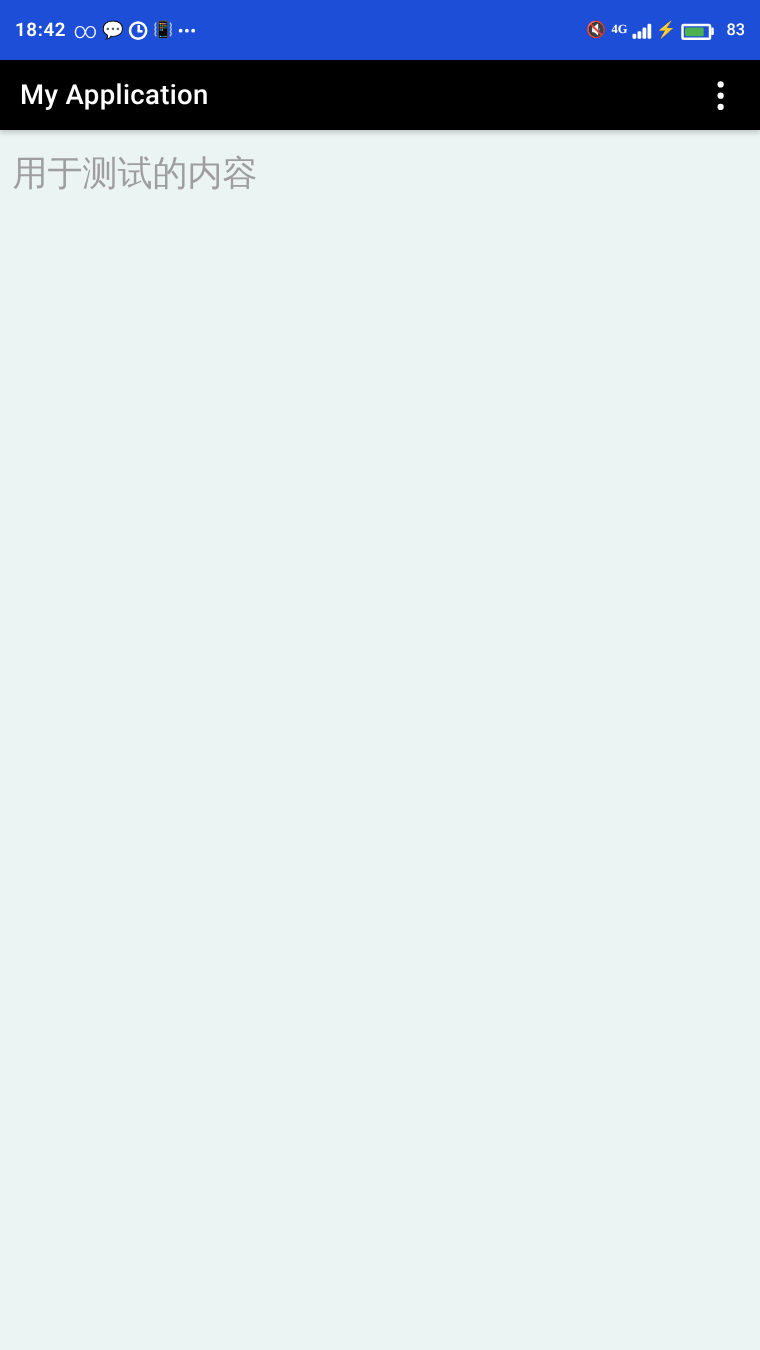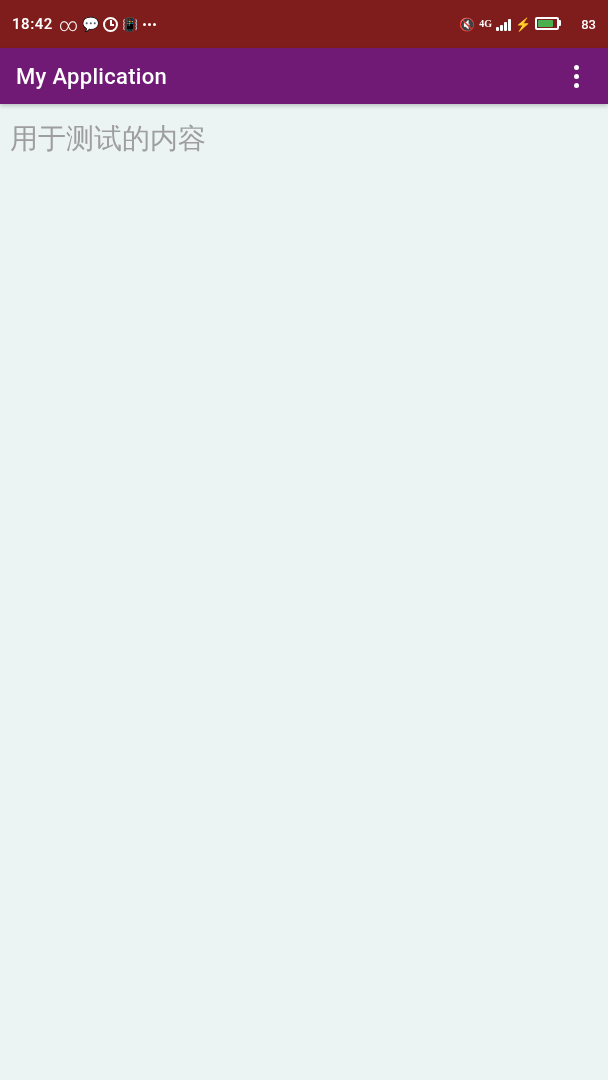--- a/index.html
+++ b/index.html
@@ -14,21 +14,21 @@
       background-color: #ecf4f3;
       font-family: 'Roboto', Arial, sans-serif;
       overflow: hidden;
       position: relative;
     }
 
     
     .status-bar {
       width: 100%;
       height: 48px;
-      background-color: #7f1d1d;
+      background-color: #1d4ed8;
       display: flex;
       align-items: center;
       justify-content: space-between;
       padding: 0 12px;
       color: white;
       font-size: 14px;
       font-weight: 500;
     }
 
     .status-bar-left {
@@ -114,22 +114,22 @@
     }
 
     .signal-icon .bar:nth-child(1) { height: 4px; }
     .signal-icon .bar:nth-child(2) { height: 6px; }
     .signal-icon .bar:nth-child(3) { height: 9px; }
     .signal-icon .bar:nth-child(4) { height: 12px; }
 
     
     .battery-icon {
       display: flex;
-      align-items: flex-start;
-      gap: 20px;
+      align-items: flex-end;
+      gap: 10px;
     }
 
     .battery-body {
       width: 24px;
       height: 13px;
       border: 2px solid white;
       border-radius: 2px;
       position: relative;
       display: flex;
       align-items: center;
@@ -158,21 +158,21 @@
     .battery-text {
       font-size: 13px;
       color: white;
       margin-left: 2px;
     }
 
     
     .toolbar {
       width: 100%;
       height: 56px;
-      background-color: #701a75;
+      background-color: #000000;
       display: flex;
       align-items: center;
       justify-content: space-between;
       padding: 0 16px;
       box-shadow: 0 2px 4px rgba(0,0,0,0.2);
     }
 
     .toolbar-title {
       color: white;
       font-size: 22px;

